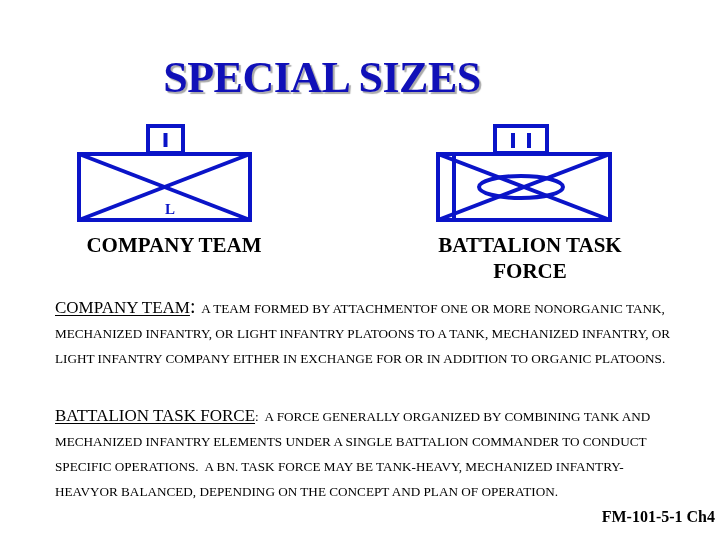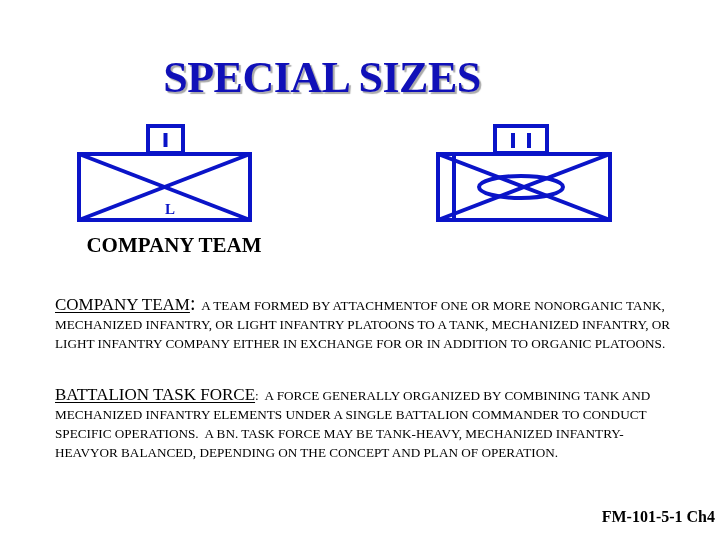--- a/index.html
+++ b/index.html
@@ -6,21 +6,21 @@
     body { width: 720px; height: 540px; position: relative; overflow: hidden;
            font-family: "Liberation Serif", "DejaVu Serif", serif; color: #000; }
     .title { position: absolute; left: 0; top: 52px; width: 644px; text-align: center;
              font-size: 44px; font-weight: bold; letter-spacing: -0.5px;
              text-shadow: 2px 2px 1px #a9a9a9; }
     .symbols { position: absolute; left: 0; top: 0; width: 720px; height: 240px; }
     .sym-label { position: absolute; font-size: 21px; font-weight: bold; text-align: center; line-height: 26px; }
     .lbl-company { left: 74px; top: 232px; width: 200px; }
     .lbl-battalion { left: 410px; top: 232px; width: 240px; }
     .defs { position: absolute; left: 55px; top: 294px; width: 630px;
-            font-size: 13.2px; line-height: 19px; }
+            font-size: 13.2px; line-height: 25px; }
     .defs p { margin: 0; }
     .defs .p2 { margin-top: 32px; }
     .term { font-size: 17px; text-decoration: underline; text-decoration-thickness: 1px; text-underline-offset: 2px; }
     .colon-big { font-size: 20px; }
     .footer { position: absolute; right: 5px; top: 508px; font-size: 16px; font-weight: bold; }
   </style>
 </head>
 <body>
 
 <div class="title" style="color:#1010b8;">SPECIAL SIZES</div>
@@ -43,20 +43,22 @@
     <rect x="438" y="154" width="172" height="66"></rect>
     <line x1="454" y1="154" x2="454" y2="220"></line>
     <line x1="438" y1="154" x2="610" y2="220"></line>
     <line x1="610" y1="154" x2="438" y2="220"></line>
     <ellipse cx="521" cy="187" rx="42" ry="11"></ellipse>
   </g>
 </svg>
 
 <div class="sym-label lbl-company">COMPANY TEAM</div>
 <div class="sym-label lbl-battalion">
+  <div>BATTALION TASK</div>
+  <div>FORCE</div>
 </div>
 
 <div class="defs">
   <p class="p1"><span class="term">COMPANY TEAM</span><span class="colon-big">:</span><span style="white-space: pre-wrap;">  A TEAM FORMED BY ATTACHMENTOF ONE OR MORE NONORGANIC TANK,  MECHANIZED INFANTRY, OR LIGHT INFANTRY PLATOONS TO A TANK, MECHANIZED INFANTRY, OR LIGHT INFANTRY COMPANY EITHER IN EXCHANGE FOR OR IN ADDITION TO ORGANIC PLATOONS.</span></p>
   <p class="p2"><span class="term">BATTALION TASK FORCE</span><span>:</span><span style="white-space: pre-wrap;">  A FORCE GENERALLY ORGANIZED BY COMBINING TANK AND MECHANIZED INFANTRY ELEMENTS UNDER A SINGLE BATTALION COMMANDER TO CONDUCT SPECIFIC OPERATIONS.  A BN. TASK FORCE MAY BE TANK-HEAVY, MECHANIZED INFANTRY-HEAVYOR BALANCED, DEPENDING ON THE CONCEPT AND PLAN OF OPERATION.</span></p>
 </div>
 
 <div class="footer">FM-101-5-1 Ch4</div>
 
 </body></html>

